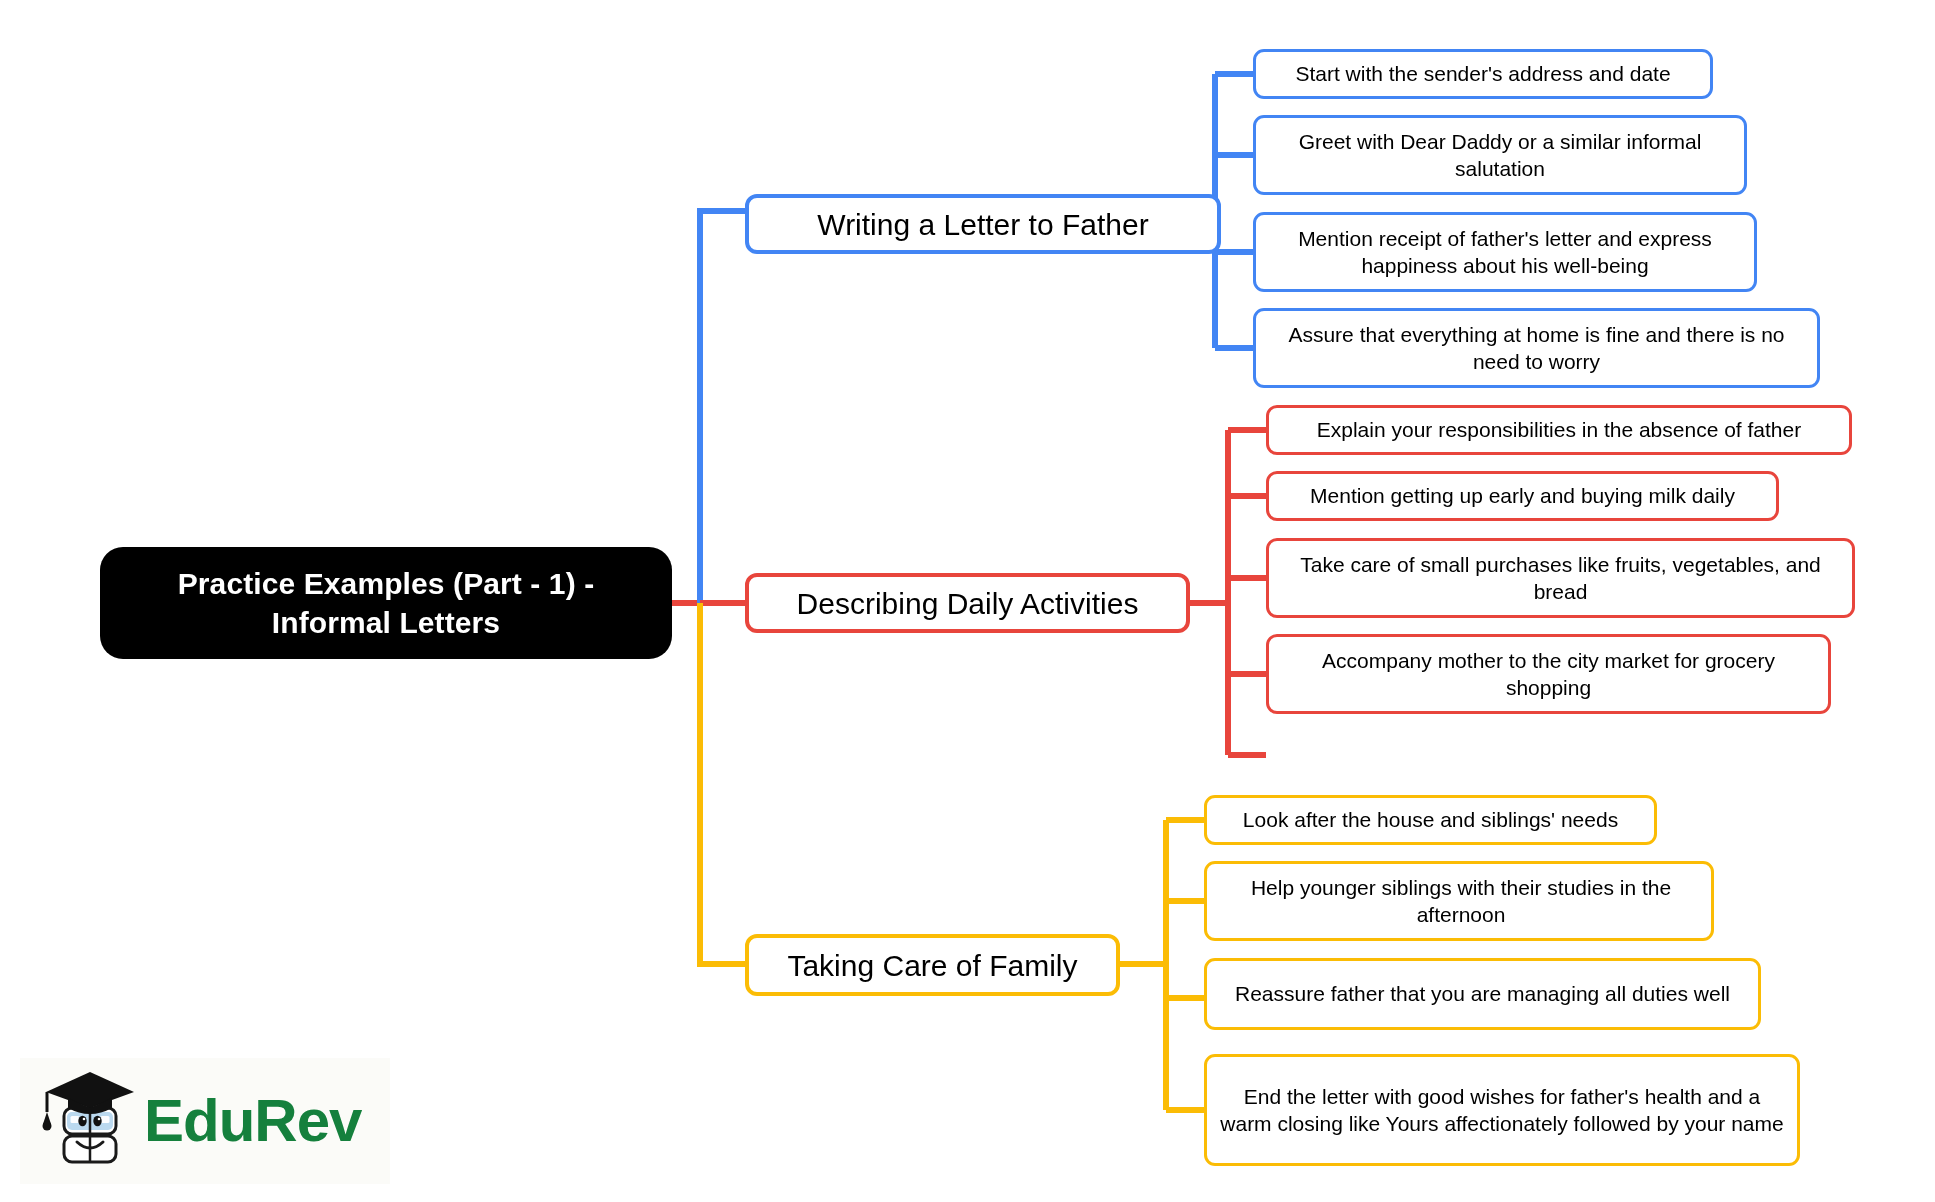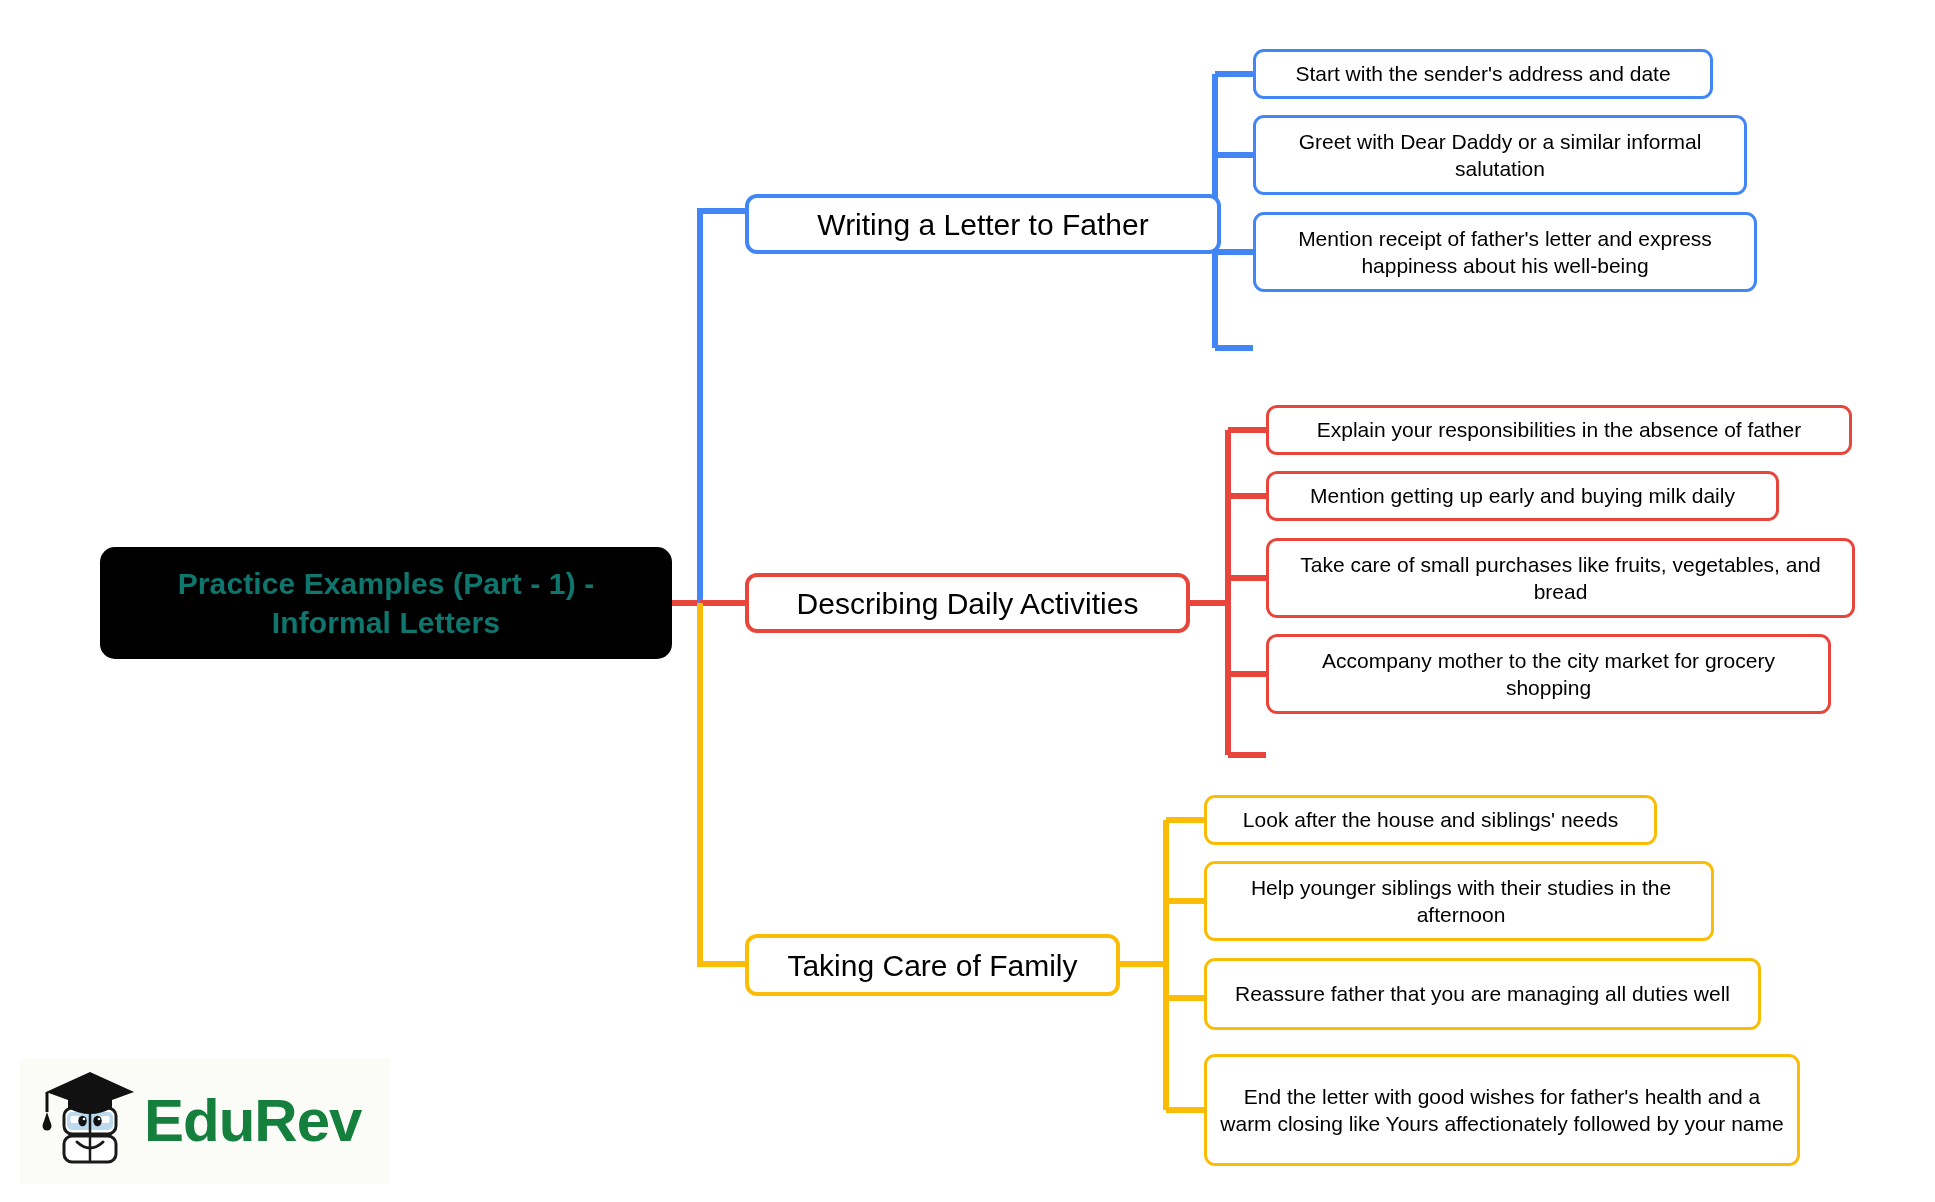--- a/index.html
+++ b/index.html
@@ -35,22 +35,22 @@
     display: flex;
     align-items: center;
     justify-content: center;
     text-align: center;
     background: #ffffff;
     line-height: 1.30;
   }
 
   .root-node {
     background: #000000;
-    color: #0f766e;
-    border-radius: 15px;
+    color: #ffffff;
+    border-radius: 23px;
     font-size: 30px;
     font-weight: bold;
     padding: 10px 18px;
     letter-spacing: 0.1px;
   }
 
   .branch-node {
     border-width: 4px;
     border-style: solid;
     border-radius: 12px;
@@ -150,20 +150,23 @@
   </div>
 
   <div class="node leaf-node c-blue" style="left:1253px; top:115px; width:494px; height:80px;">
     <span>Greet with Dear Daddy or a similar informal salutation</span>
   </div>
 
   <div class="node leaf-node c-blue" style="left:1253px; top:212px; width:504px; height:80px;">
     <span>Mention receipt of father's letter and express happiness about his well-being</span>
   </div>
 
+  <div class="node leaf-node c-blue" style="left:1253px; top:308px; width:567px; height:80px;">
+    <span>Assure that everything at home is fine and there is no need to worry</span>
+  </div>
 
   <div class="node branch-node c-red" style="left:745px; top:573px; width:445px; height:60px;">
     <span>Describing Daily Activities</span>
   </div>
 
   <div class="node leaf-node c-red" style="left:1266px; top:405px; width:586px; height:50px;">
     <span>Explain your responsibilities in the absence of father</span>
   </div>
 
   <div class="node leaf-node c-red" style="left:1266px; top:471px; width:513px; height:50px;">

